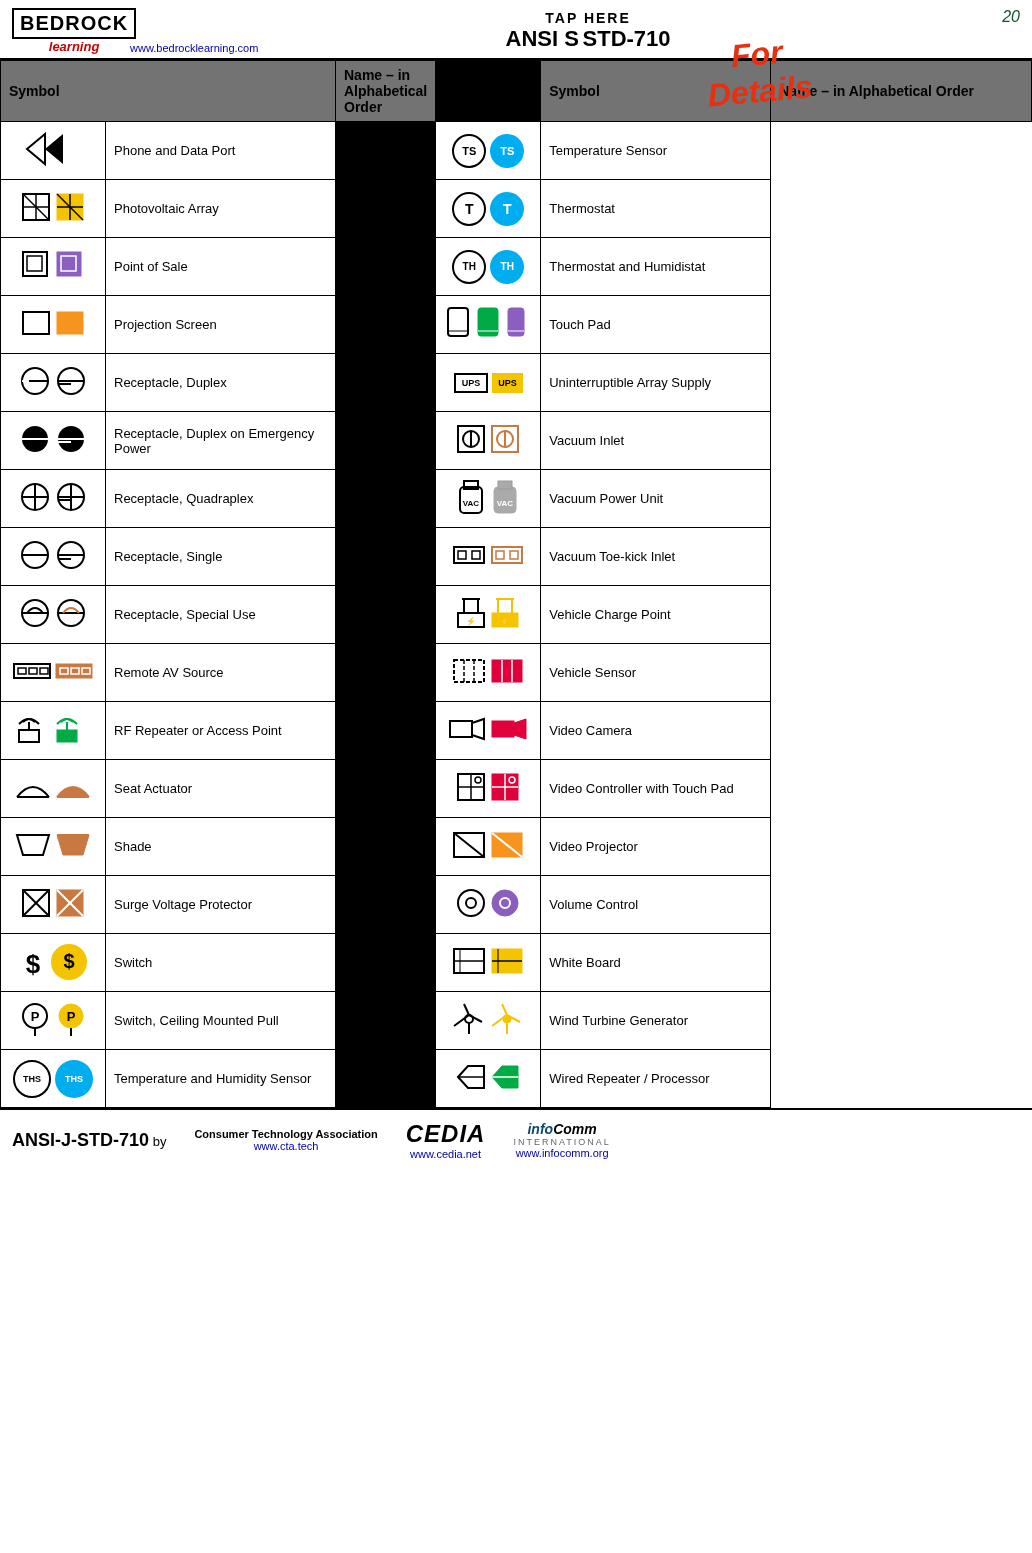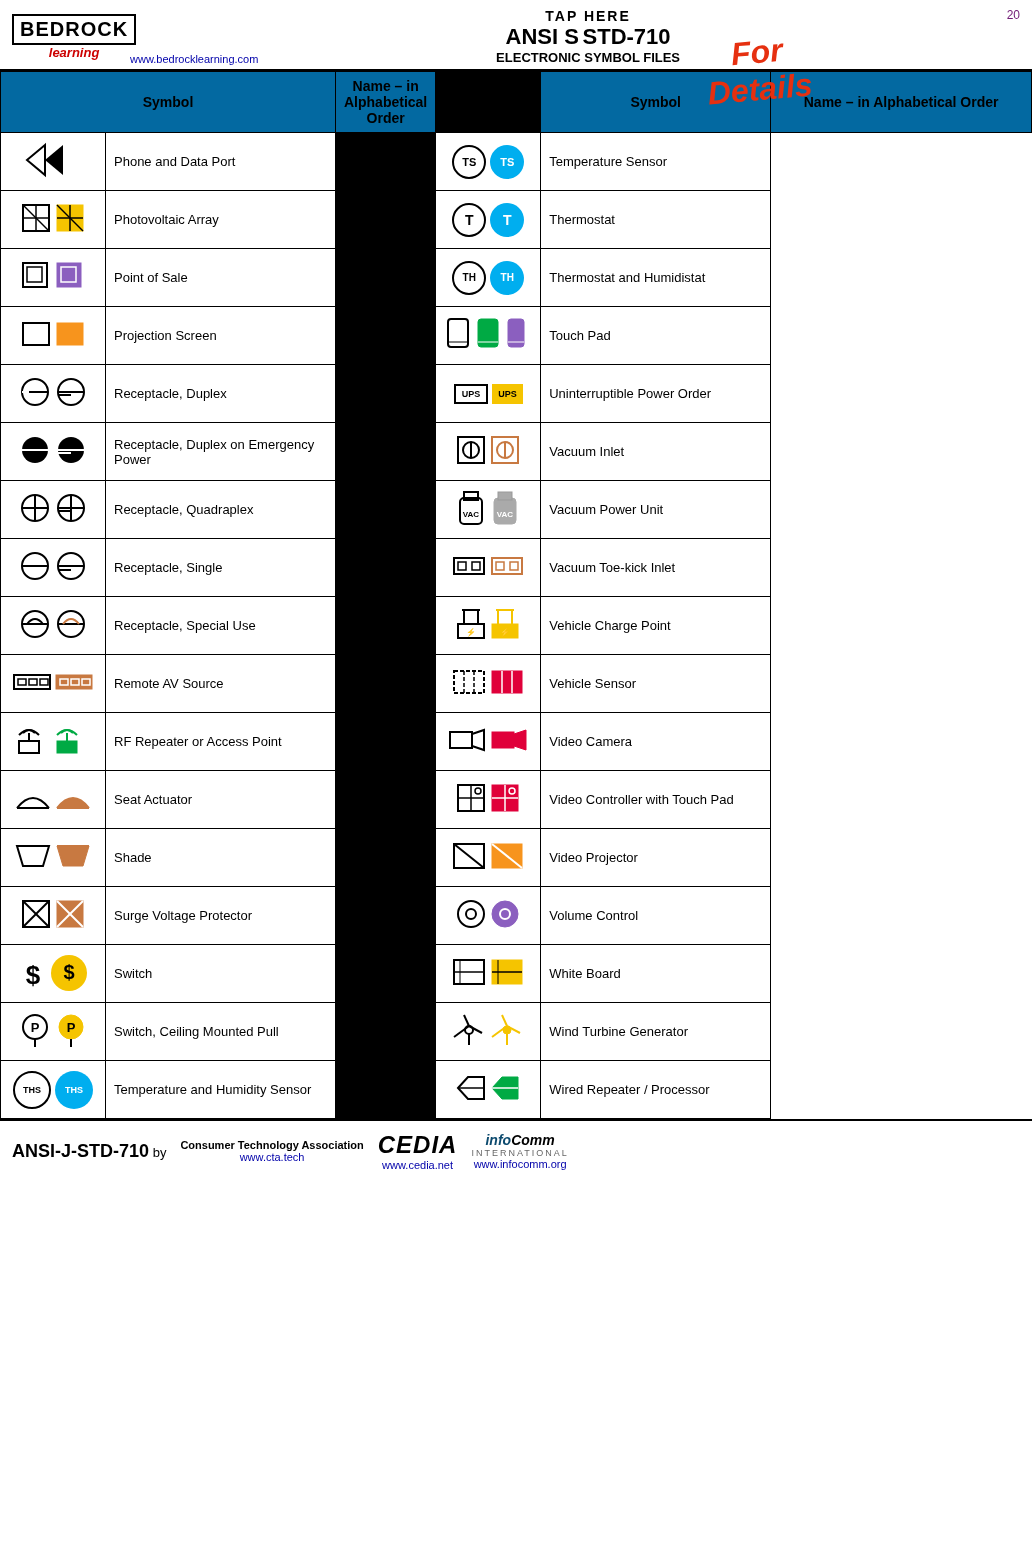--- a/index.html
+++ b/index.html
@@ -70,39 +70,40 @@
       left: 200px;
     }
 
     .electronic-files {
       font-size: 13px;
       font-weight: bold;
       color: #000;
     }
 
     .header-right {
-      font-size: 12px;
-      color: #701a75;
+      font-size: 16px;
+      color: #14532d;
       position: absolute;
       right: 12px;
       top: 8px;
+      font-style: italic;
     }
 
     .main-table {
       width: 100%;
       border-collapse: collapse;
     }
 
     .main-table th {
-      background: #0369a1;
+      background: #737373;
       border: 1px solid #000;
       padding: 6px 8px;
       font-weight: bold;
       font-size: 14px;
-      text-align: center;
+      text-align: left;
     }
 
     .main-table td {
       border: 1px solid #000;
       padding: 5px 8px;
       vertical-align: middle;
     }
 
     .symbol-cell {
       width: 105px;
@@ -158,21 +159,21 @@
       font-weight: bold;
     }
 
     .sym-pair { display: inline-flex; gap: 4px; align-items: center; }
 
     .footer {
       display: flex;
       align-items: center;
       padding: 10px 12px;
       border-top: 2px solid #000;
-      gap: 14px;
+      gap: 28px;
     }
 
     .footer-ansi {
       font-size: 18px;
       font-weight: 900;
     }
 
     .footer-by { font-size: 13px; }
 
     .footer-org {
@@ -209,21 +210,20 @@
     <div class="logo-bedrock">BEDROCK</div>
     <div class="logo-learning">learning</div>
   </div>
   <div class="header-center">
     <div class="tap-here">TAP HERE</div>
     <div style="position:relative; display:inline-block;">
       <span style="font-size:22px; font-weight:900;">ANSI S</span>
       <span class="for-details">For Details</span>
       <span style="font-size:22px; font-weight:900;">STD-710</span>
     </div>
-    <div class="electronic-files">ELECTRONIC SYMBOL FILES</div>
   </div>
   <div class="header-right">20</div>
   <div style="position:absolute; bottom:4px; left:130px; font-size:11px; color:#00a;">www.bedrocklearning.com</div>
 </div>
 
 <table class="main-table">
   <thead>
     <tr>
       <th colspan="2" style="width:115px;">Symbol</th>
       <th>Name – in Alphabetical Order</th>
@@ -367,21 +367,21 @@
         </div>
       </td>
       <td class="name-cell">Receptacle, Duplex</td>
       <td style="background:#000; width:4px; padding:0;"></td>
       <td class="symbol-cell">
         <div class="sym-pair">
           <div class="rect-outline" style="font-size:9px;">UPS</div>
           <div style="display:inline-block; background:#f5c400; padding:3px 4px; font-size:9px; font-weight:bold; color:#000; border:2px solid #f5c400;">UPS</div>
         </div>
       </td>
-      <td class="name-cell">Uninterruptible Power Order</td>
+      <td class="name-cell">Uninterruptible Array Supply</td>
     </tr>
 
     <tr>
       <td class="symbol-cell">
         <div class="sym-pair">
           <svg width="32" height="32" viewBox="0 0 32 32">
             <circle cx="16" cy="16" r="13" fill="#000"></circle>
             <line x1="3" y1="16" x2="29" y2="16" stroke="#fff" stroke-width="2"></line>
             <line x1="3" y1="16" x2="10" y2="16" stroke="#fff" stroke-width="2"></line>
           </svg>

